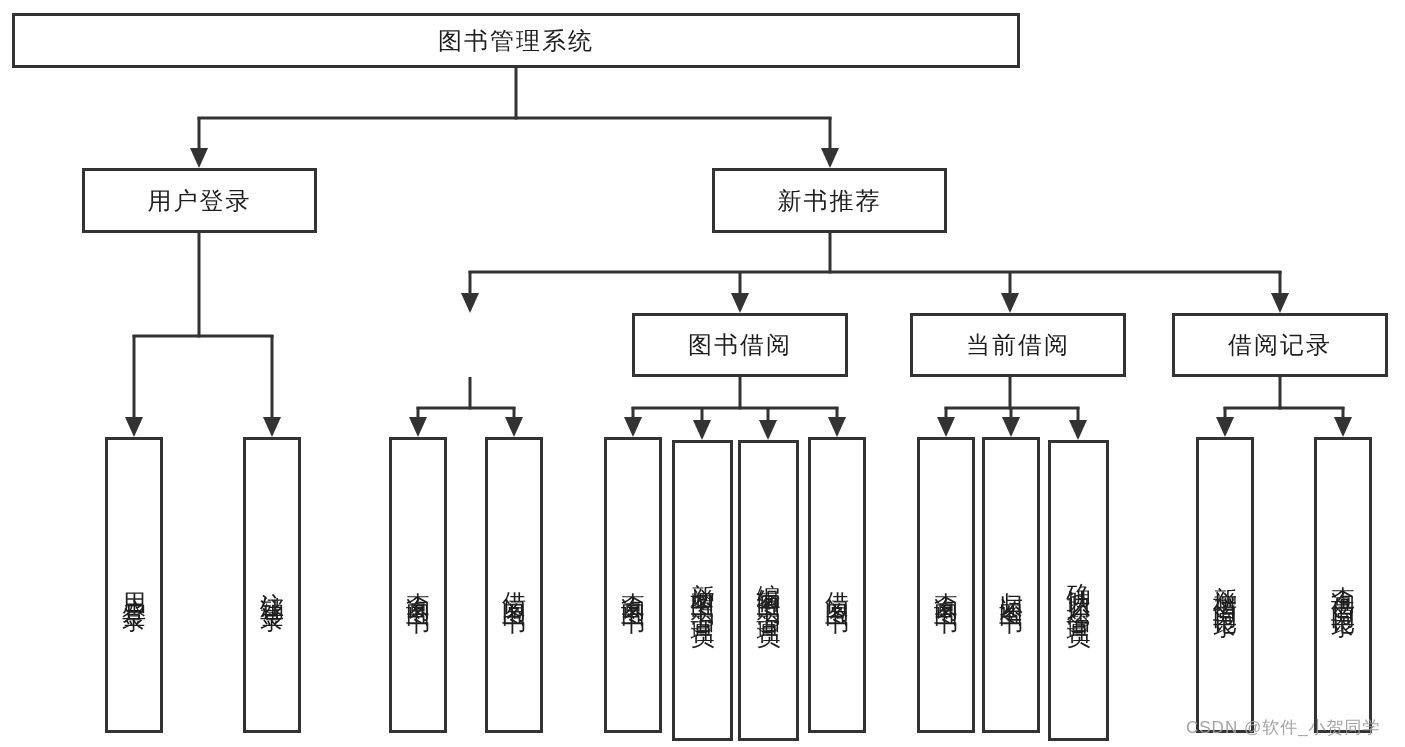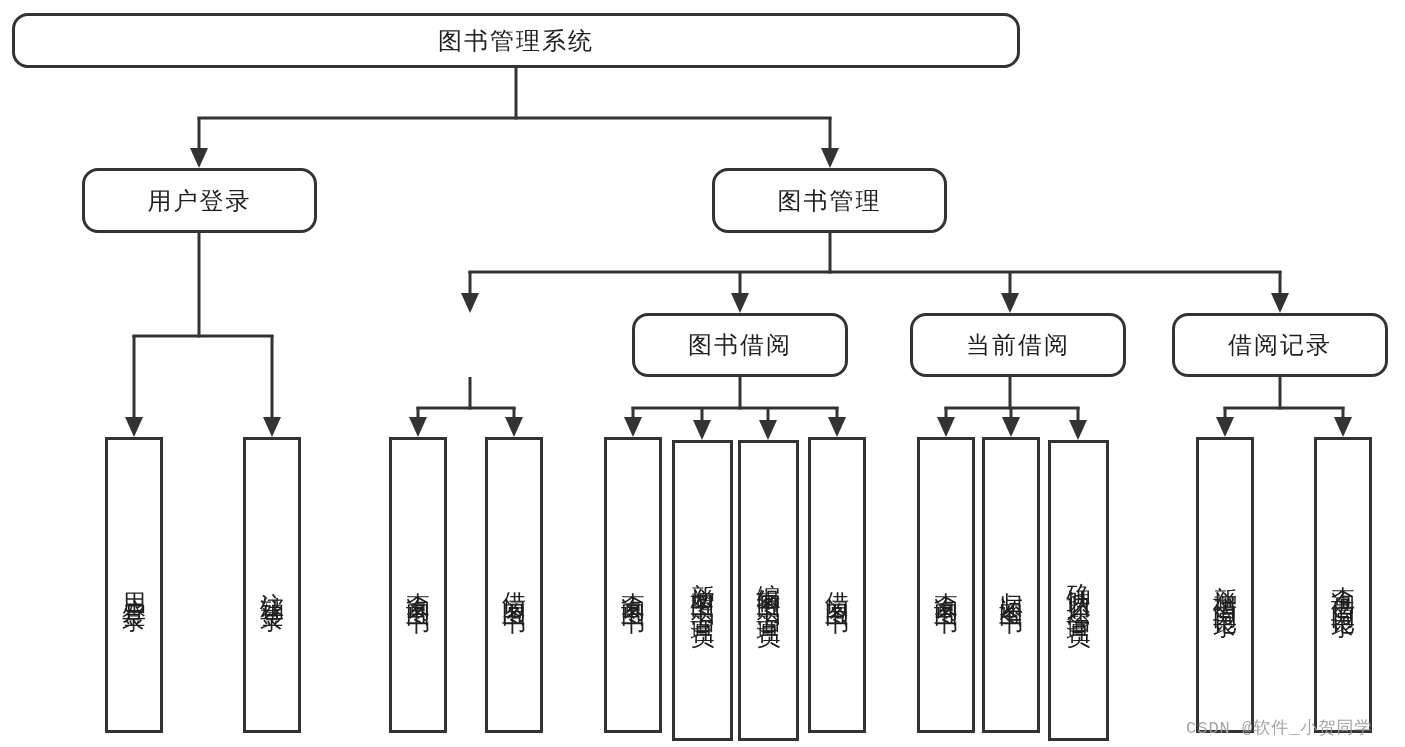--- a/index.html
+++ b/index.html
@@ -21,21 +21,21 @@
     position: absolute;
     box-sizing: border-box;
     border: 3px solid #333333;
     background: #ffffff;
     display: flex;
     align-items: center;
     justify-content: center;
     color: #1e1e1e;
     z-index: 2;
   }
-  .node.h { font-size: 24px; letter-spacing: 2px; white-space: nowrap; border-radius: 16px; }
+  .node.h { font-size: 24px; letter-spacing: 2px; white-space: nowrap; }
   .node.v .vtext {
     writing-mode: vertical-rl;
     line-height: 1;
     font-size: 24px;
     letter-spacing: 6px;
     white-space: nowrap;
   }
   .watermark {
     position: absolute;
     z-index: 3;
@@ -122,21 +122,21 @@
       <line x1="1225" y1="407" x2="1225" y2="419"></line>
       <polygon stroke="none" points="1216,417 1234,417 1225,437"></polygon>
       <line x1="1343" y1="407" x2="1343" y2="419"></line>
       <polygon stroke="none" points="1334,417 1352,417 1343,437"></polygon>
     </g>
   </svg>
 
   <div class="node h" style="left:12px; top:13px; width:1008px; height:55px;">图书管理系统</div>
 
   <div class="node h" style="left:82px; top:168px; width:235px; height:65px;">用户登录</div>
-  <div class="node h" style="left:712px; top:168px; width:235px; height:65px;">图书管理</div>
+  <div class="node h" style="left:712px; top:168px; width:235px; height:65px;">新书推荐</div>
 
   <div class="node h" style="left:632px; top:313px; width:216px; height:64px;">图书借阅</div>
   <div class="node h" style="left:902px; top:313px; width:216px; height:64px;margin-left:8px;">当前借阅</div>
   <div class="node h" style="left:1172px; top:313px; width:216px; height:64px;">借阅记录</div>
 
   <div class="node v" style="left:105px; top:437px; width:58px; height:296px;">
     <span class="vtext">用户登录</span>
   </div>
   <div class="node v" style="left:243px; top:437px; width:58px; height:296px;">
     <span class="vtext">注销登录</span>
@@ -172,15 +172,15 @@
     <span class="vtext">确认归还（管理员）</span>
   </div>
 
   <div class="node v" style="left:1196px; top:437px; width:58px; height:296px;">
     <span class="vtext">新增借阅记录</span>
   </div>
   <div class="node v" style="left:1314px; top:437px; width:58px; height:296px;">
     <span class="vtext">查询借阅记录</span>
   </div>
 
-  <div class="watermark" style="left:1186px; top:716px;font-family:Liberation Mono, monospace;">CSDN @软件_小贺同学</div>
+  <div class="watermark" style="left:1186px; top:716px;">CSDN @软件_小贺同学</div>
 
 </div>
 
 </body></html>

